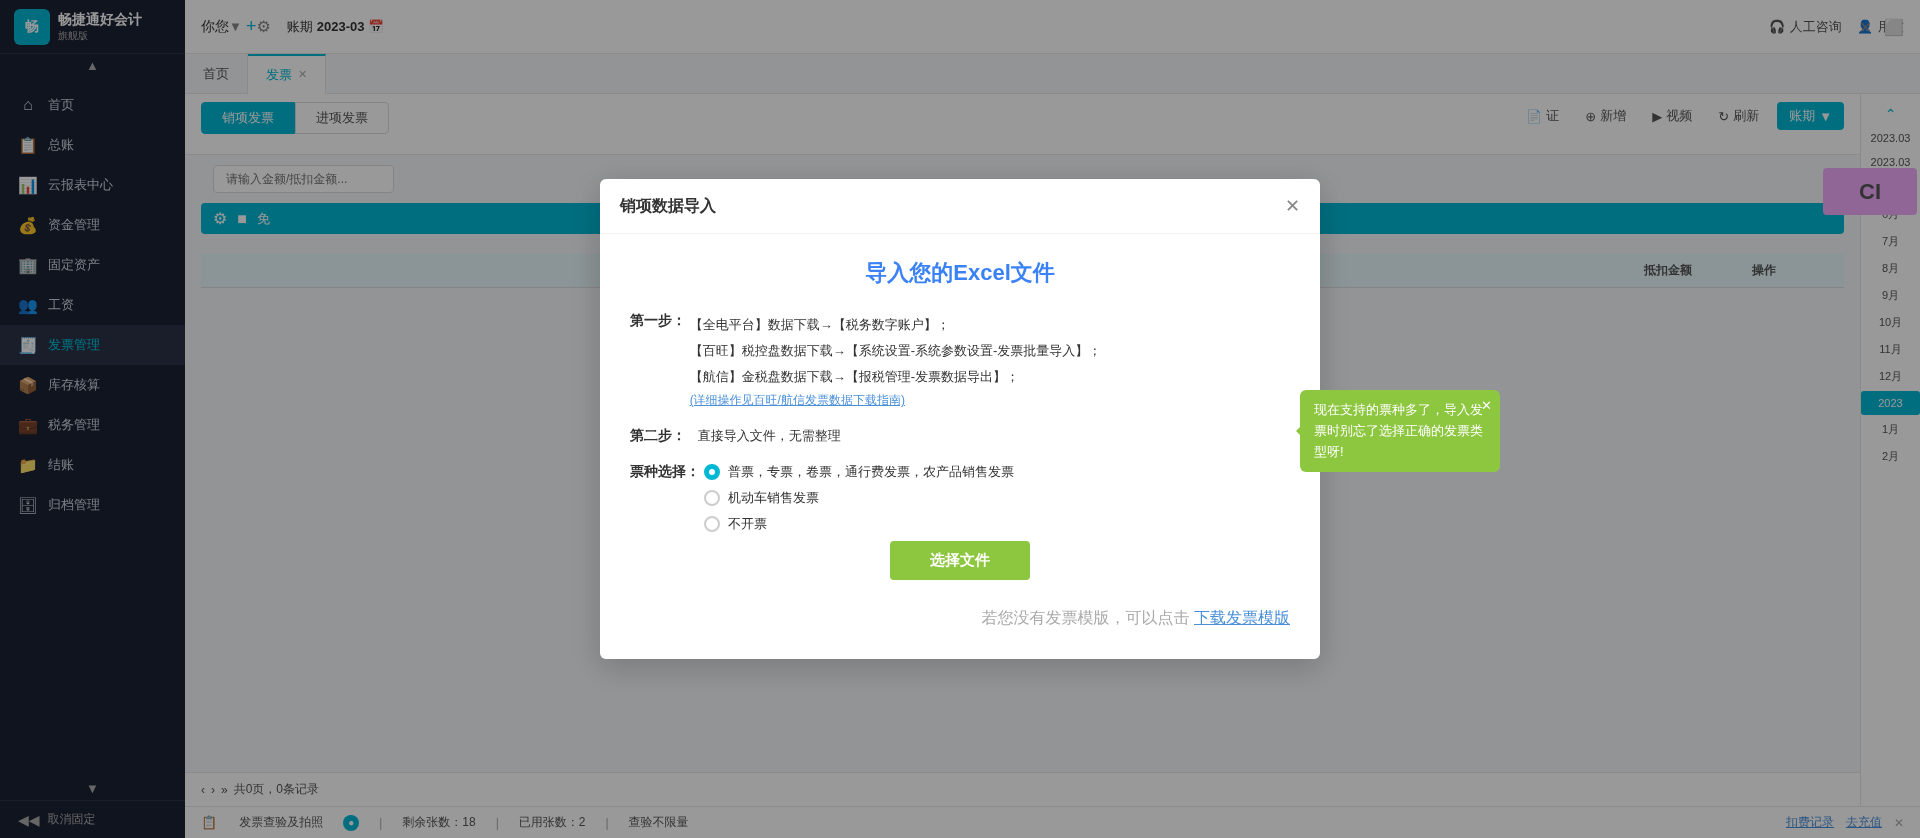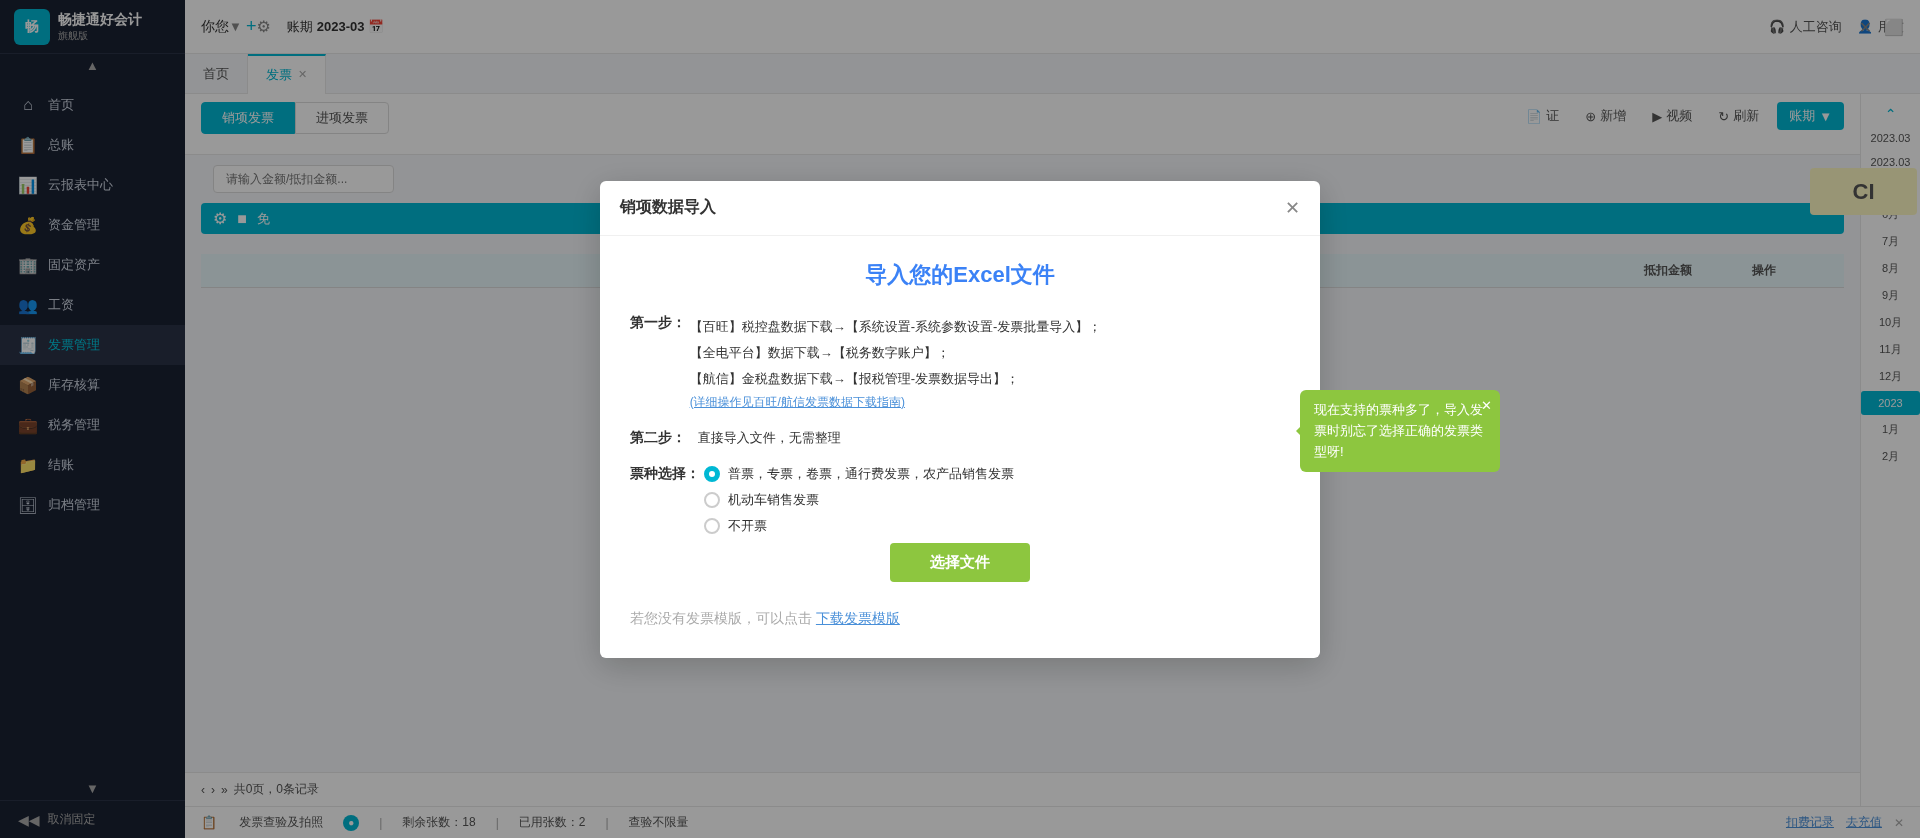--- a/index.html
+++ b/index.html
@@ -83,21 +83,21 @@
     .ticket-select { margin-bottom: 0; }
     .ticket-label { font-size: 14px; color: #333; font-weight: bold; margin-bottom: 10px; }
     .radio-group { display: flex; flex-direction: column; gap: 8px; padding-left: 4px; }
     .radio-item { display: flex; align-items: center; gap: 8px; font-size: 13px; color: #333; }
     .radio-circle { width: 16px; height: 16px; border-radius: 50%; border: 2px solid #ccc; display: inline-flex; align-items: center; justify-content: center; cursor: pointer; flex-shrink: 0; }
     .radio-circle.checked { border-color: #00b8d4; background: #00b8d4; }
     .radio-circle.checked::after { content: ''; width: 6px; height: 6px; border-radius: 50%; background: #fff; }
 
     .modal-footer { text-align: center; padding: 8px 0 16px; }
     .select-file-btn { background: #8dc63f; color: #fff; border: none; border-radius: 4px; padding: 10px 40px; font-size: 15px; cursor: pointer; font-weight: bold; }
-    .modal-hint { text-align: left; font-size: 14px; color: #aaa; margin-top: 12px; }
+    .modal-hint { text-align: right; font-size: 16px; color: #aaa; margin-top: 12px; }
     .hint-link { color: #4a90d9; text-decoration: underline; cursor: pointer; }
 
     
     .tooltip-bubble { position: absolute; background: #8dc63f; color: #fff; border-radius: 6px; padding: 10px 14px; font-size: 13px; line-height: 1.6; width: 200px; top: 380px; right: 230px; z-index: 200; }
     .tooltip-bubble::before { content: ''; position: absolute; left: -10px; top: 50%; transform: translateY(-50%); border: 6px solid transparent; border-right-color: #8dc63f; }
     .tooltip-close { position: absolute; top: 6px; right: 8px; cursor: pointer; font-size: 13px; color: #fff; }
 
     
     .bottom-bar { height: 32px; background: #fff; border-top: 1px solid #e8e8e8; display: flex; align-items: center; padding: 0 16px; font-size: 12px; color: #555; gap: 20px; }
     .bottom-bar-right { margin-left: auto; display: flex; align-items: center; gap: 12px; }
@@ -106,21 +106,21 @@
     .bottom-icon { color: #00b8d4; font-size: 13px; margin-right: 2px; }
 
     
     .pagination { display: flex; align-items: center; gap: 6px; padding: 8px 16px; background: #fff; font-size: 12px; color: #555; border-top: 1px solid #e8e8e8; }
 
     
     .window-controls { position: absolute; top: 0; right: 0; display: flex; align-items: center; height: 54px; padding: 0 16px; gap: 12px; z-index: 10; }
     .win-btn { cursor: pointer; color: #888; font-size: 16px; }
 
     
-    .ci-badge { position: absolute; top: 168px; right: 3px; width: 107px; height: 47px; background: #fef9c3; display: flex; align-items: center; justify-content: center; font-size: 22px; font-weight: bold; color: #555; border-radius: 4px; z-index: 5; }
+    .ci-badge { position: absolute; top: 168px; right: 3px; width: 94px; height: 47px; background: #f0abfc; display: flex; align-items: center; justify-content: center; font-size: 22px; font-weight: bold; color: #555; border-radius: 4px; z-index: 5; }
 
     .divider { color: #aaa; }
   </style>
 </head>
 <body>
 
 <div class="app-container">
 
   <div class="sidebar">
     <div class="sidebar-logo">
@@ -334,22 +334,22 @@
     <div class="modal-header">
       <span class="modal-title">销项数据导入</span>
       <span class="modal-close">✕</span>
     </div>
     <div class="modal-body">
       <div class="modal-main-title">导入您的Excel文件</div>
 
       <div class="step-block">
         <span class="step-label">第一步：</span>
         <div style="display:inline-block; vertical-align:top;">
+          <div class="step-content">【全电平台】数据下载→【税务数字账户】；</div>
           <div class="step-content">【百旺】税控盘数据下载→【系统设置-系统参数设置-发票批量导入】；</div>
-          <div class="step-content">【全电平台】数据下载→【税务数字账户】；</div>
           <div class="step-content">【航信】金税盘数据下载→【报税管理-发票数据导出】；</div>
           <div style="font-size:12px; color:#4a90d9; margin-top:2px;">
             <span style="cursor:pointer;text-decoration:underline;">(详细操作见百旺/航信发票数据下载指南)</span>
           </div>
         </div>
       </div>
 
       <div class="step-block">
         <span class="step-label">第二步：</span>
         <span class="step-content-inline" style="margin-left:8px;">直接导入文件，无需整理</span>

